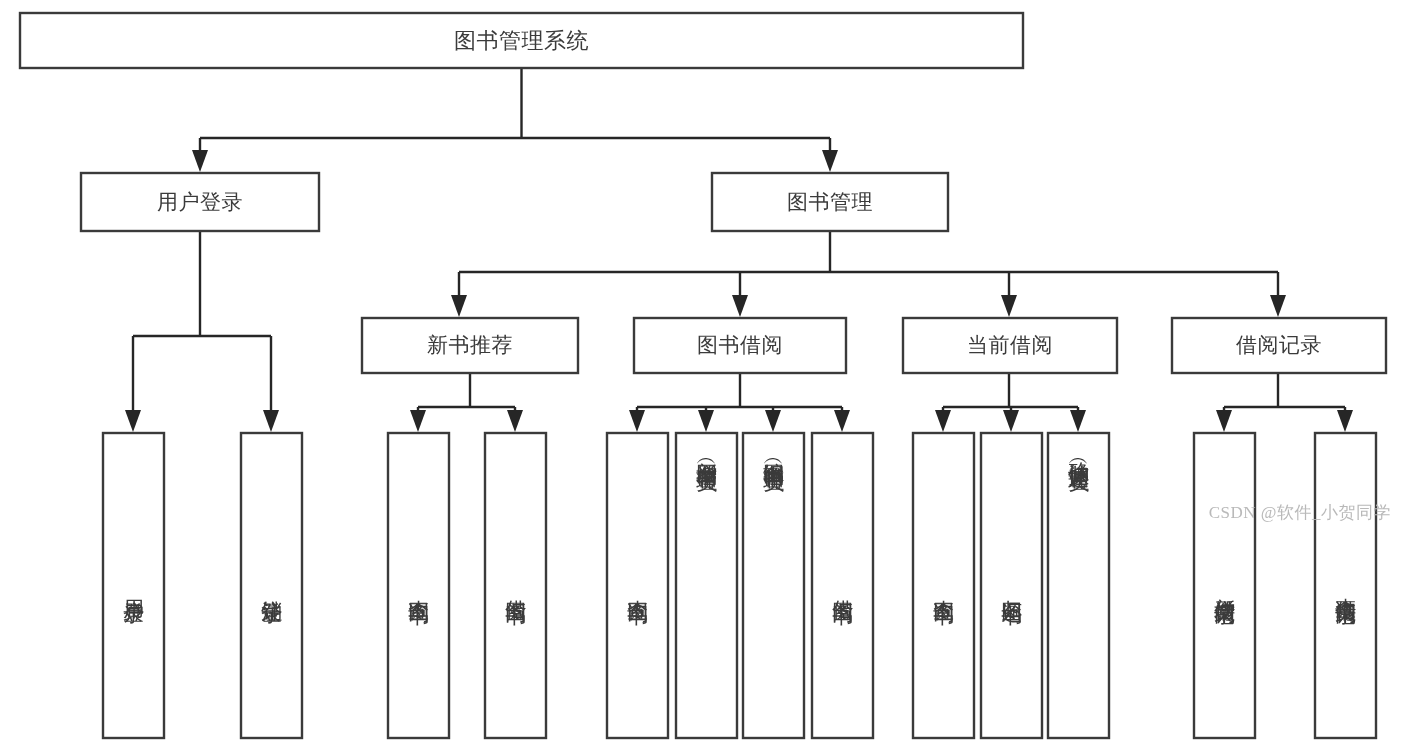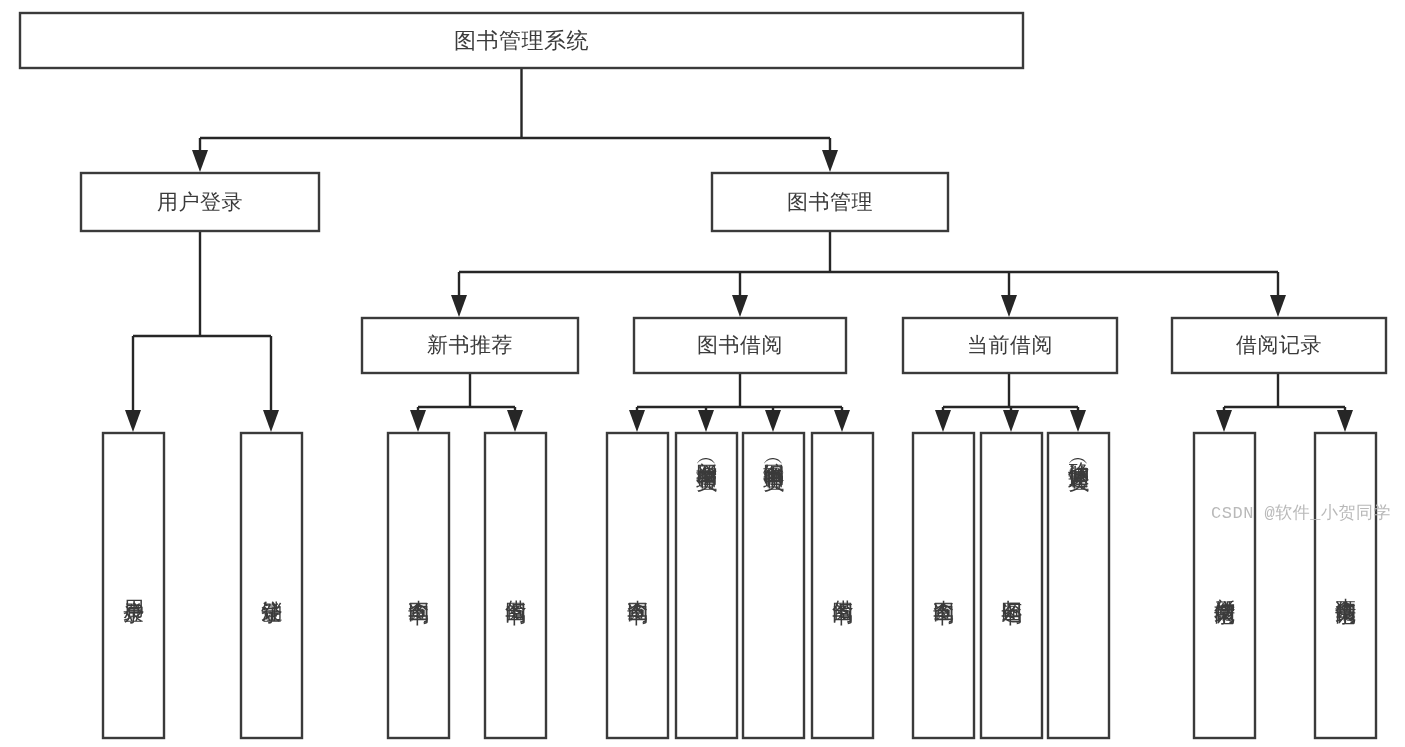--- a/index.html
+++ b/index.html
@@ -73,21 +73,21 @@
     font-size: 21px;
     color: #3b3b3b;
     line-height: 1.08;
     letter-spacing: 1.5px;
     white-space: nowrap;
   }
   .watermark {
     position: absolute;
     right: 14px;
     bottom: 4px;
-    font-family: Liberation Mono, monospace;
+    font-family: Liberation Serif, serif;
     font-size: 17px;
     color: #b9b9b9;
     white-space: nowrap;
     letter-spacing: 0.5px;
   }
 </style>
 </head>
 <body>
 
 <div id="diagram-root">

